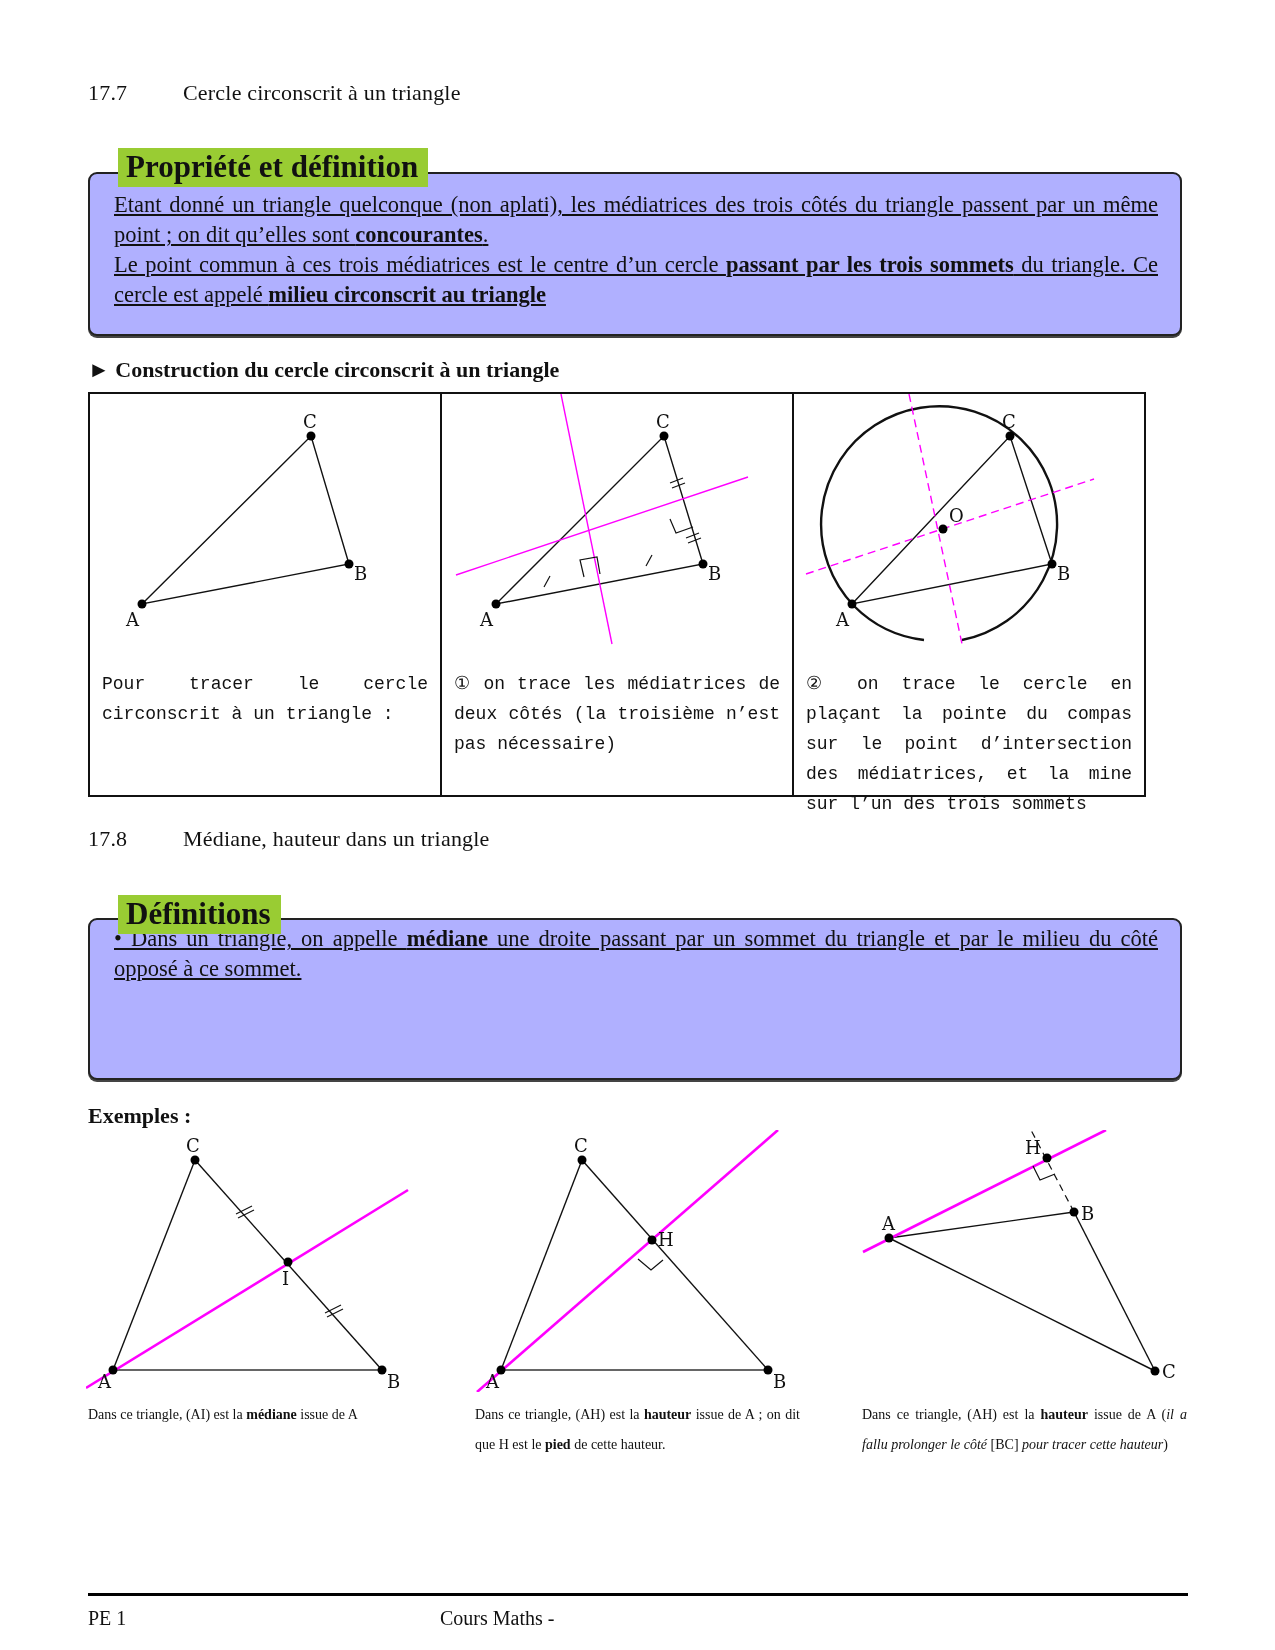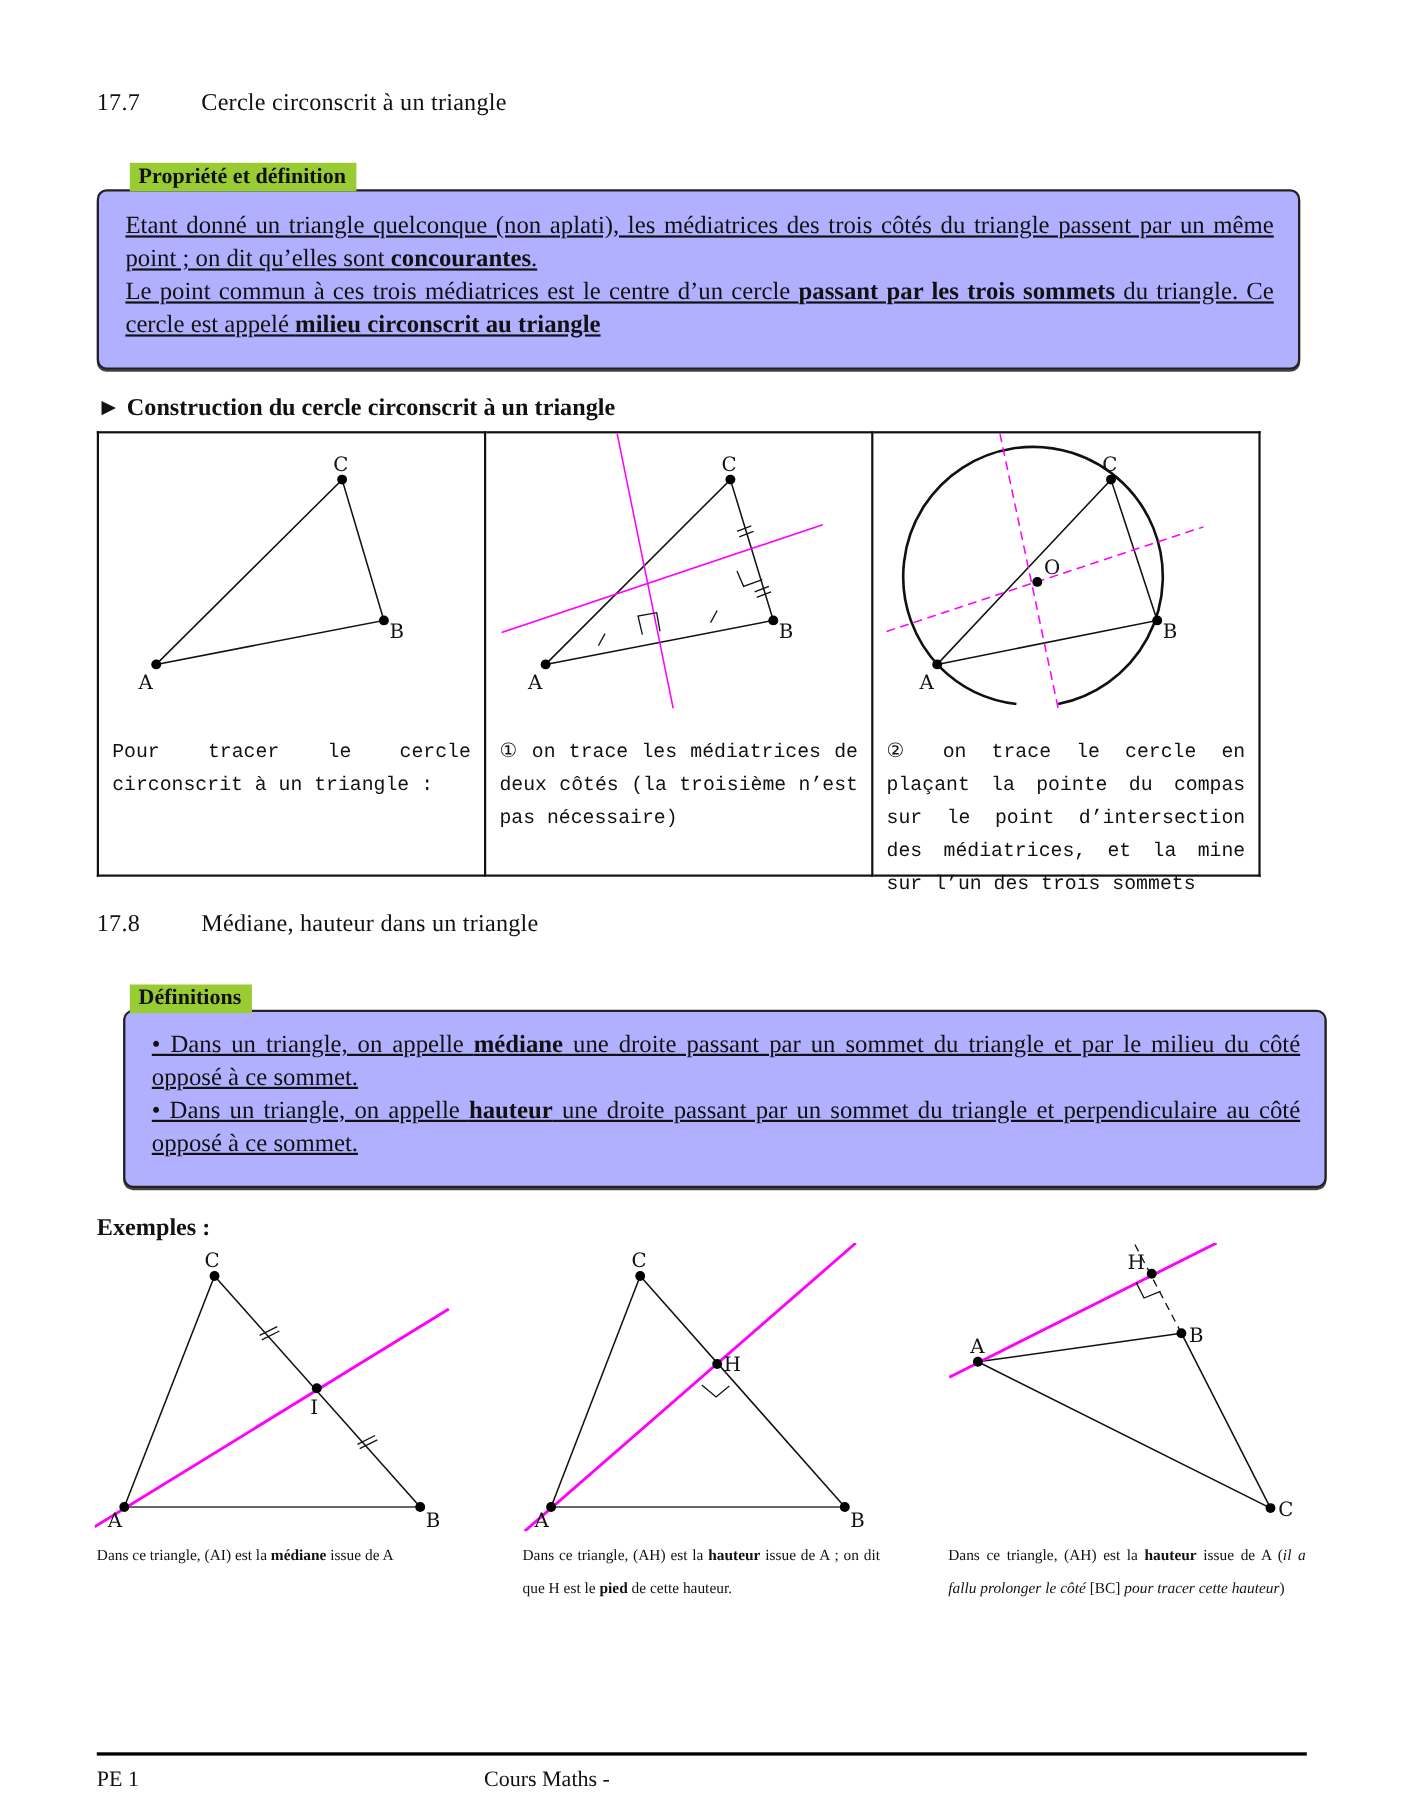--- a/index.html
+++ b/index.html
@@ -2,21 +2,21 @@
 <html><head>
 <meta charset="utf-8">
 <style>
   html, body { margin:0; padding:0; background:#ffffff; }
   body { width:1275px; height:1650px; position:relative; overflow:hidden;
          font-family:"DejaVu Serif", "Liberation Serif", serif; color:#111; }
   .abs { position:absolute; }
   .sec-title { font-family:"Liberation Serif", serif; font-weight:normal; font-size:22px; letter-spacing:0.2px; }
   .sec-title .num { display:inline-block; width:95px; }
   .tag { position:absolute; background:#99cc33; font-family:"Liberation Serif", serif; font-weight:bold;
-         font-size:20px; padding:1px 10px 2px 8px; z-index:2; color:#111; }
+         font-size:31px; padding:1px 10px 2px 8px; z-index:2; color:#111; }
   .box { position:absolute; background:#b0b0ff; border:2px solid #222; border-radius:9px;
          box-shadow:0 2px 0 #444; font-family:"Liberation Serif", serif; font-size:22.5px; line-height:30px;
          padding:16px 22px 12px 24px; box-sizing:border-box; text-align:justify; }
   .box p { margin:0;text-decoration:underline; }
   .sub-head { font-family:"Liberation Serif", serif; font-weight:bold; font-size:22px; }
   table.constr { position:absolute; border-collapse:collapse; }
   table.constr td { border:2px solid #111; vertical-align:top; padding:0; position:relative; }
   .cell-fig { height:275px; position:relative; }
   .cell-text { font-family:Liberation Mono, monospace; font-size:18px; line-height:30px; padding:0 12px 8px 12px;
                text-align:justify; height:118px; }
@@ -109,23 +109,22 @@
     </td>
   </tr>
 </tbody>
   </table>
 
 <div class="abs sec-title" style="left:88px; top:826px;">
   <span class="num">17.8</span><span>Médiane, hauteur dans un triangle</span>
 </div>
 
 <div class="tag" style="left:118px; top:895px;">Définitions</div>
-<div class="box" style="left:88px; top:918px; width:1094px; height:162px; padding-top:14px;margin-left:24px;">
+<div class="box" style="left:88px; top:918px; width:1094px; height:162px; padding-top:4px;">
   <p><span>• Dans un triangle, on appelle </span><b>médiane</b><span> une droite passant par un sommet du triangle et par le milieu du côté opposé à ce sommet.</span></p>
-  <p><span>• Dans un triangle, on appelle </span><b>hauteur</b><span> une droite passant par un sommet du triangle et perpendiculaire au côté opposé à ce sommet.</span></p>
 </div>
 
 <div class="abs sub-head" style="left:88px; top:1103px;">Exemples :</div>
 
 <svg class="abs" style="left:86px; top:1130px;" width="330" height="262" viewBox="0 0 330 262">
   <line x1="27" y1="240" x2="296" y2="240" stroke="#666" stroke-width="2"></line>
   <line x1="27" y1="240" x2="109" y2="30" stroke="#111" stroke-width="1.4"></line>
   <line x1="109" y1="30" x2="296" y2="240" stroke="#111" stroke-width="1.4"></line>
   <line x1="0" y1="258" x2="322" y2="60" stroke="#ff00ff" stroke-width="2.6"></line>
   <line x1="150" y1="84" x2="166" y2="76" stroke="#111" stroke-width="1.2"></line>

